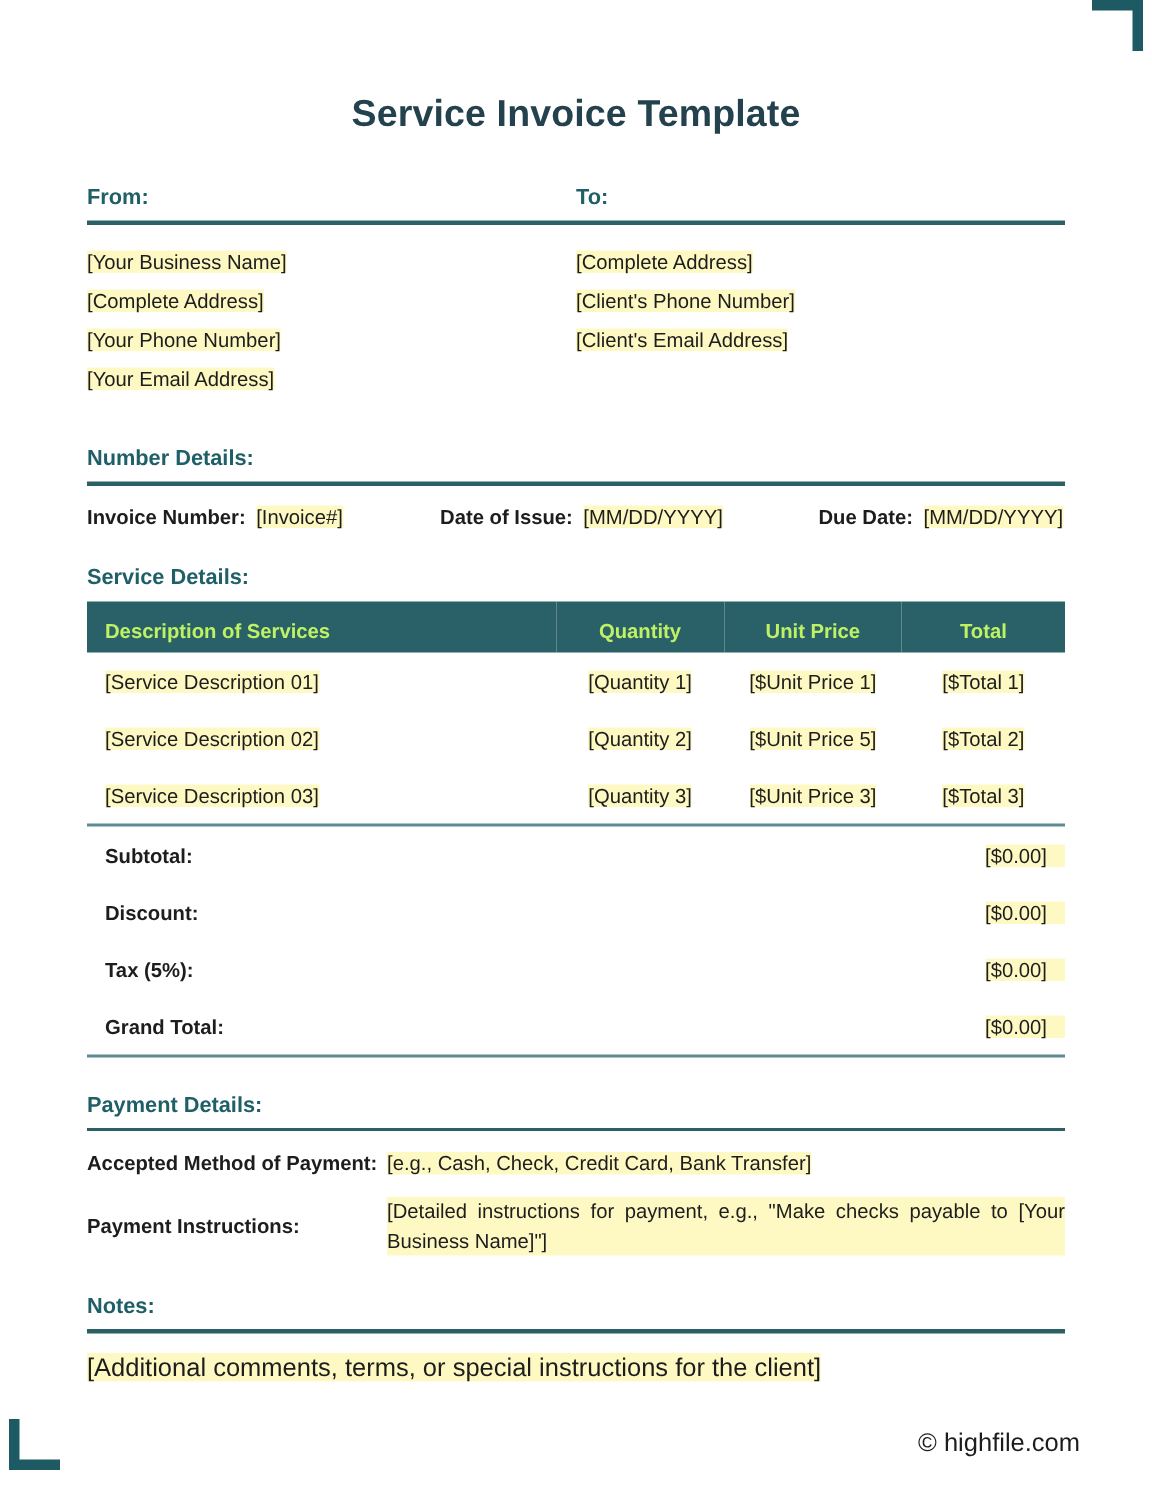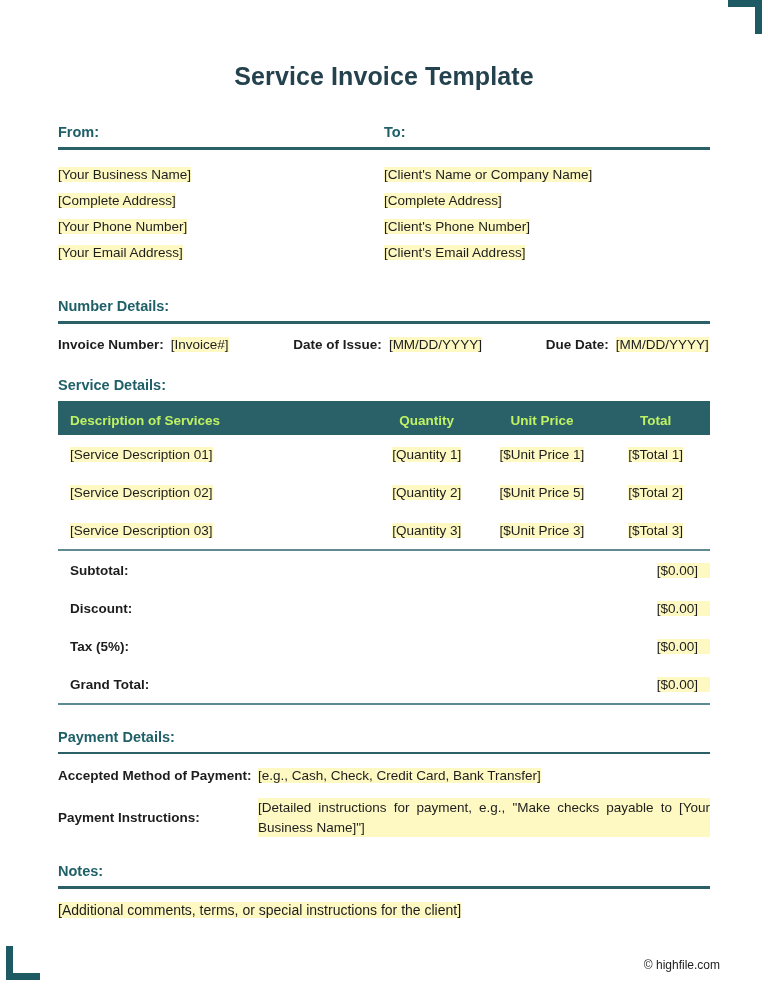--- a/index.html
+++ b/index.html
@@ -180,29 +180,29 @@
   .pay-row .pv { flex: 1; }
   .pay-row.pi { margin-top: 15px; align-items: center; }
   .pay-row.pi .pv {
     text-align: justify;
     line-height: 19.5px;
   }
 
   
   .notes-body {
     margin-top: 13px;
-    font-size: 14px;
+    font-size: 17px;
   }
 
   
   .footer {
     position: absolute;
     right: 48px;
     bottom: 22px;
-    font-size: 12px;
+    font-size: 17px;
     color: #1d1d1d;
   }
 </style>
 </head>
 <body>
 
 <div id="page">
 
   <div class="corner corner-tr"></div>
   <div class="corner corner-bl"></div>
@@ -217,21 +217,20 @@
     </div>
     <div class="rule fromto-rule"></div>
     <div class="fromto-body">
       <div>
         <div class="addr-line"><span class="ph">[Your Business Name]</span></div>
         <div class="addr-line"><span class="ph">[Complete Address]</span></div>
         <div class="addr-line"><span class="ph">[Your Phone Number]</span></div>
         <div class="addr-line"><span class="ph">[Your Email Address]</span></div>
       </div>
       <div>
-        <div class="addr-line"><span class="ph">[Client's Name or Company Name]</span></div>
         <div class="addr-line"><span class="ph">[Complete Address]</span></div>
         <div class="addr-line"><span class="ph">[Client's Phone Number]</span></div>
         <div class="addr-line"><span class="ph">[Client's Email Address]</span></div>
       </div>
     </div>
 
     <div class="sec-head sec-gap">Number Details:</div>
     <div class="rule" style="margin-top:7px"></div>
     <div class="inv-row">
       <span class="inv-seg-1"><span class="lbl">Invoice Number:</span><span class="val ph">[Invoice#]</span></span>

